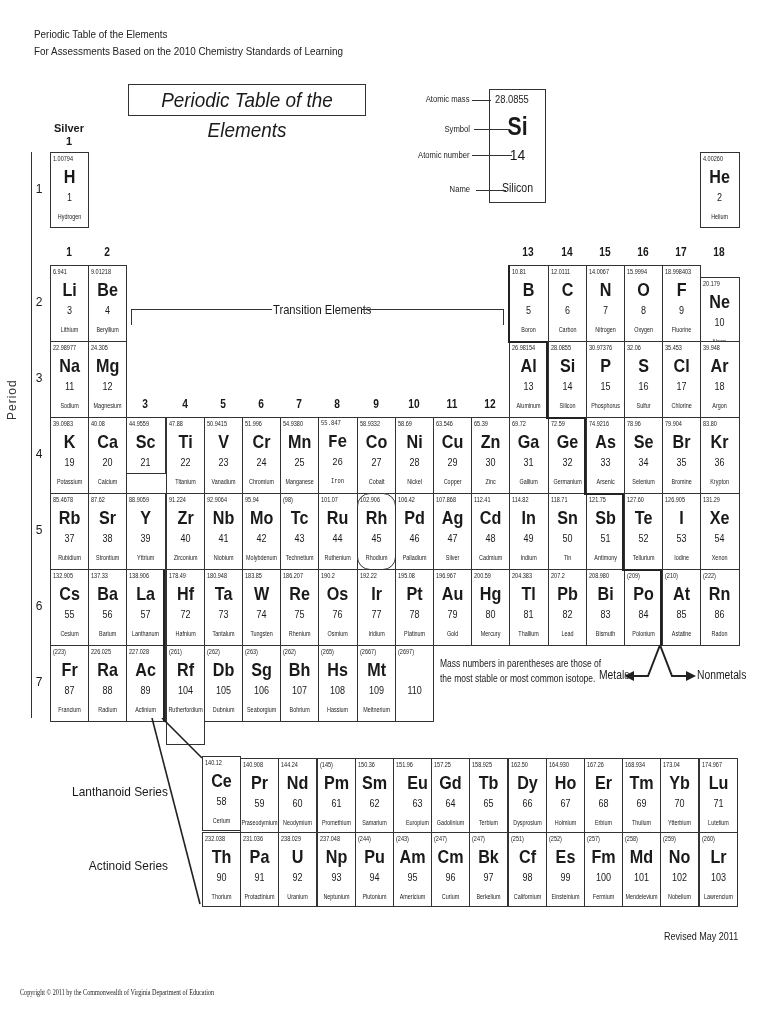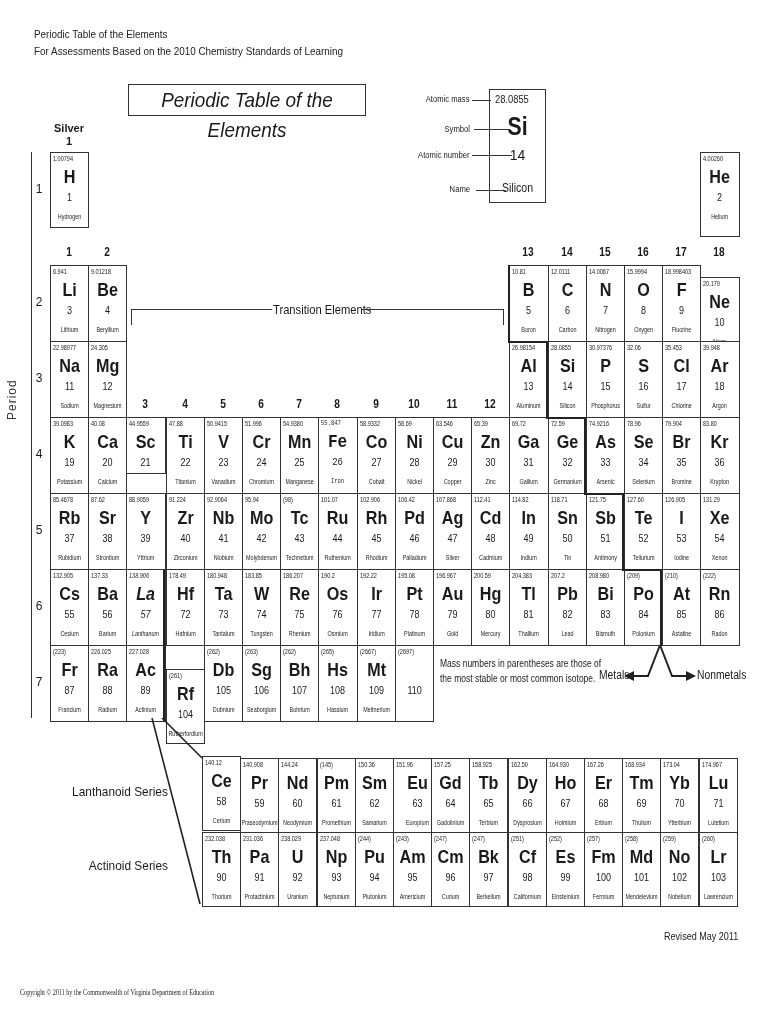--- a/index.html
+++ b/index.html
@@ -90,21 +90,21 @@
 <div class="line" style="left:362px;top:309px;width:142px;height:1px;"></div>
 <div class="line" style="left:503px;top:309px;width:1px;height:16px;"></div>
 
 <div id="table">
     <div class="cell" style="left: 50px; top: 152px; width: 39.2px; height: 76px;">
       <span class="m">1.00794</span>
       <span class="s">H</span>
       <span class="n">1</span>
       <span class="nm">Hydrogen</span>
     </div>
-    <div class="cell" style="left: 700.4px; top: 152px; width: 39.2px; height: 85px;">
+    <div class="cell" style="left: 700.4px; top: 152px; width: 39.2px; height: 76px;">
       <span class="m">4.00260</span>
       <span class="s">He</span>
       <span class="n">2</span>
       <span class="nm">Helium</span>
     </div>
     <div class="cell" style="left: 50px; top: 265px; width: 39.2px; height: 77px;">
       <span class="m">6.941</span>
       <span class="s">Li</span>
       <span class="n">3</span>
       <span class="nm">Lithium</span>
@@ -348,21 +348,21 @@
       <span class="s">Tc</span>
       <span class="n">43</span>
       <span class="nm">Technetium</span>
     </div>
     <div class="cell" style="left: 318.4px; top: 493px; width: 39.2px; height: 77px;">
       <span class="m">101.07</span>
       <span class="s">Ru</span>
       <span class="n">44</span>
       <span class="nm">Ruthenium</span>
     </div>
-    <div class="cell" style="left: 356.6px; top: 493px; width: 39.2px; height: 77px;">
+    <div class="cell" style="left: 356.6px; top: 493px; width: 39.2px; height: 77px; border-radius: 13px;">
       <span class="m">102.906</span>
       <span class="s">Rh</span>
       <span class="n">45</span>
       <span class="nm">Rhodium</span>
     </div>
     <div class="cell" style="left: 394.8px; top: 493px; width: 39.2px; height: 77px;">
       <span class="m">106.42</span>
       <span class="s">Pd</span>
       <span class="n">46</span>
       <span class="nm">Palladium</span>
@@ -420,21 +420,21 @@
       <span class="s">Cs</span>
       <span class="n">55</span>
       <span class="nm">Cesium</span>
     </div>
     <div class="cell" style="left: 88.2px; top: 569px; width: 39.2px; height: 77px;">
       <span class="m">137.33</span>
       <span class="s">Ba</span>
       <span class="n">56</span>
       <span class="nm">Barium</span>
     </div>
-    <div class="cell" style="left: 126.4px; top: 569px; width: 39.2px; height: 77px; font-style: italic;">
+    <div class="cell" style="left: 126.4px; top: 569px; width: 39.2px; height: 77px;">
       <span class="m">138.906</span>
       <span class="s">La</span>
       <span class="n">57</span>
       <span class="nm">Lanthanum</span>
     </div>
     <div class="cell" style="left: 165.6px; top: 569px; width: 39.2px; height: 77px;">
       <span class="m">178.49</span>
       <span class="s">Hf</span>
       <span class="n">72</span>
       <span class="nm">Hafnium</span>
@@ -534,21 +534,21 @@
       <span class="s">Ra</span>
       <span class="n">88</span>
       <span class="nm">Radium</span>
     </div>
     <div class="cell" style="left: 126.4px; top: 645px; width: 39.2px; height: 77px;">
       <span class="m">227.028</span>
       <span class="s">Ac</span>
       <span class="n">89</span>
       <span class="nm">Actinium</span>
     </div>
-    <div class="cell" style="left: 165.6px; top: 669px; width: 39.2px; height: 75px;">
+    <div class="cell" style="left: 165.6px; top: 645px; width: 39.2px; height: 100px;">
       <span class="m">(261)</span>
       <span class="s">Rf</span>
       <span class="n">104</span>
       <span class="nm">Rutherfordium</span>
     </div>
     <div class="cell" style="left: 203.8px; top: 645px; width: 39.2px; height: 77px;">
       <span class="m">(262)</span>
       <span class="s">Db</span>
       <span class="n">105</span>
       <span class="nm">Dubnium</span>

